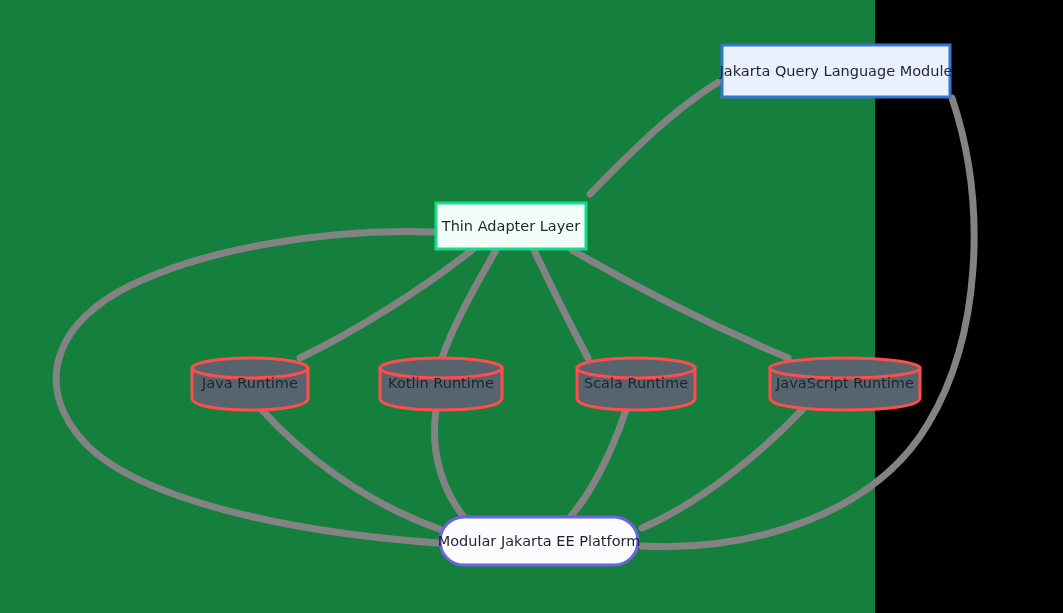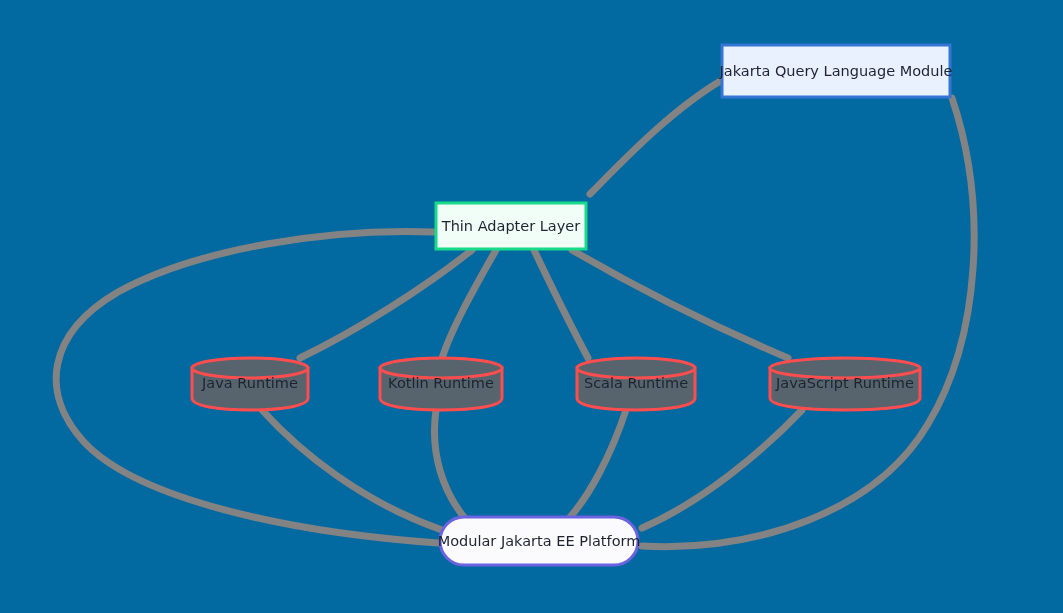--- a/index.html
+++ b/index.html
@@ -8,23 +8,23 @@
     background: #000000;
   }
   body {
     width: 1063px;
     height: 613px;
     overflow: hidden;
     font-family: "DejaVu Sans", sans-serif;
   }
   #diagram-canvas {
     position: relative;
-    width: 1063px;
+    width: 875px;
     height: 613px;
-    background: #0369a1;
+    background: #15803d;
   }
   svg.diagram-svg {
     position: absolute;
     top: 0;
     left: 0;
     width: 1063px;
     height: 613px;
   }
   .edge-path {
     fill: none;

